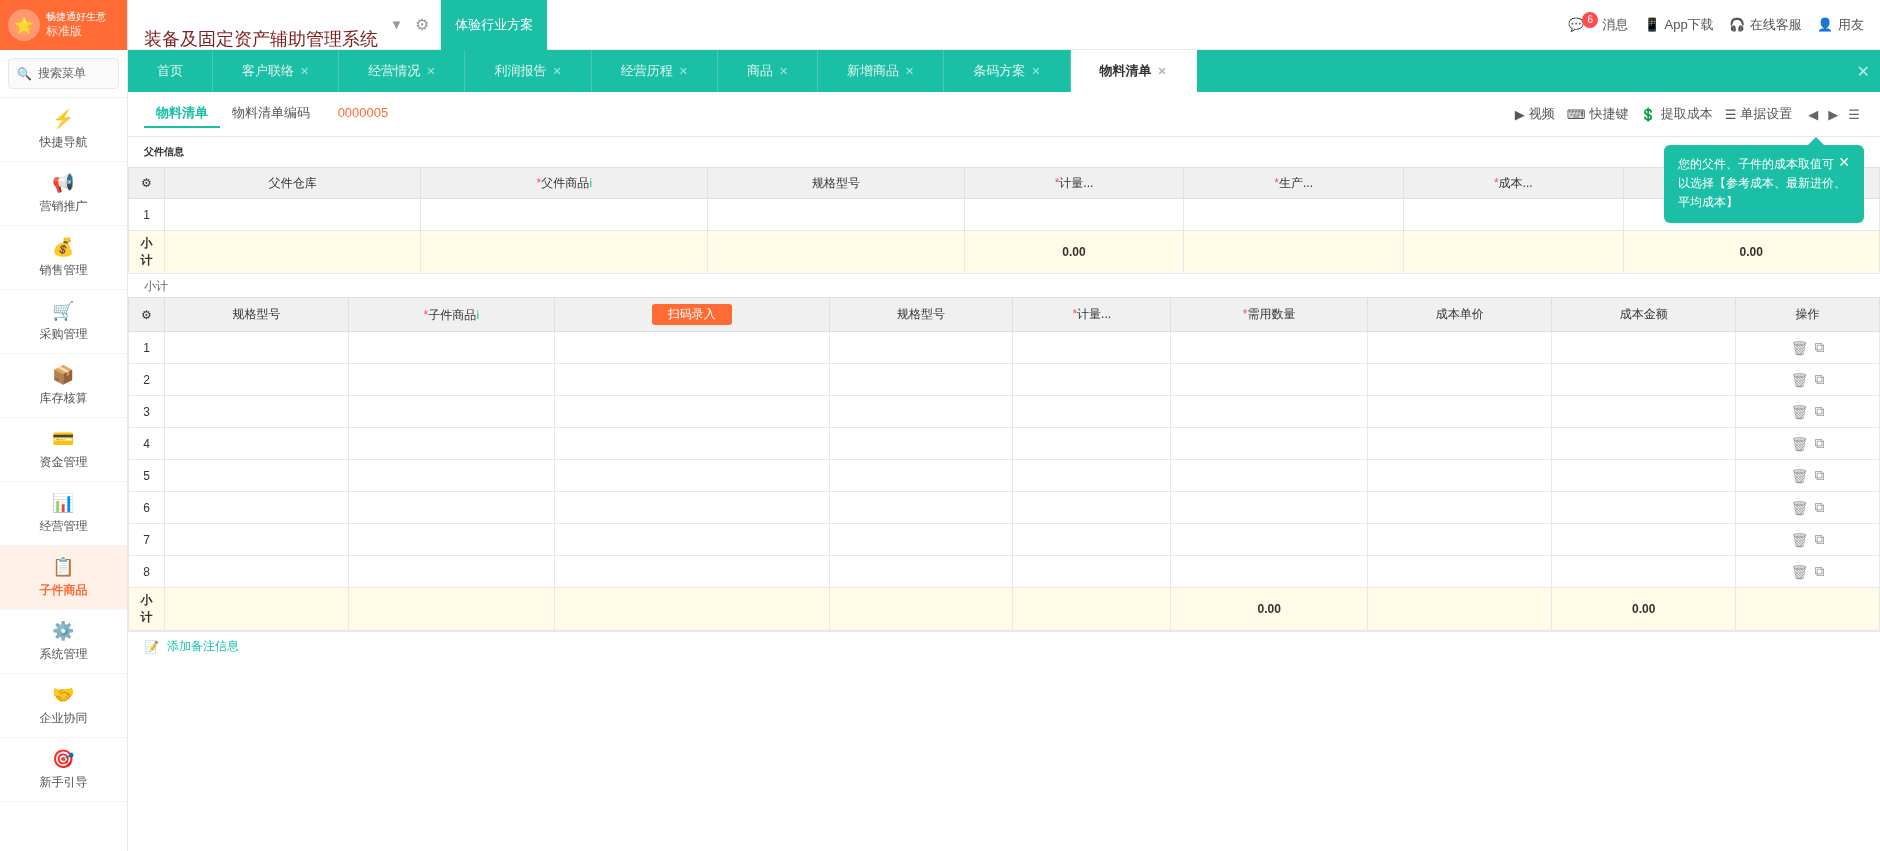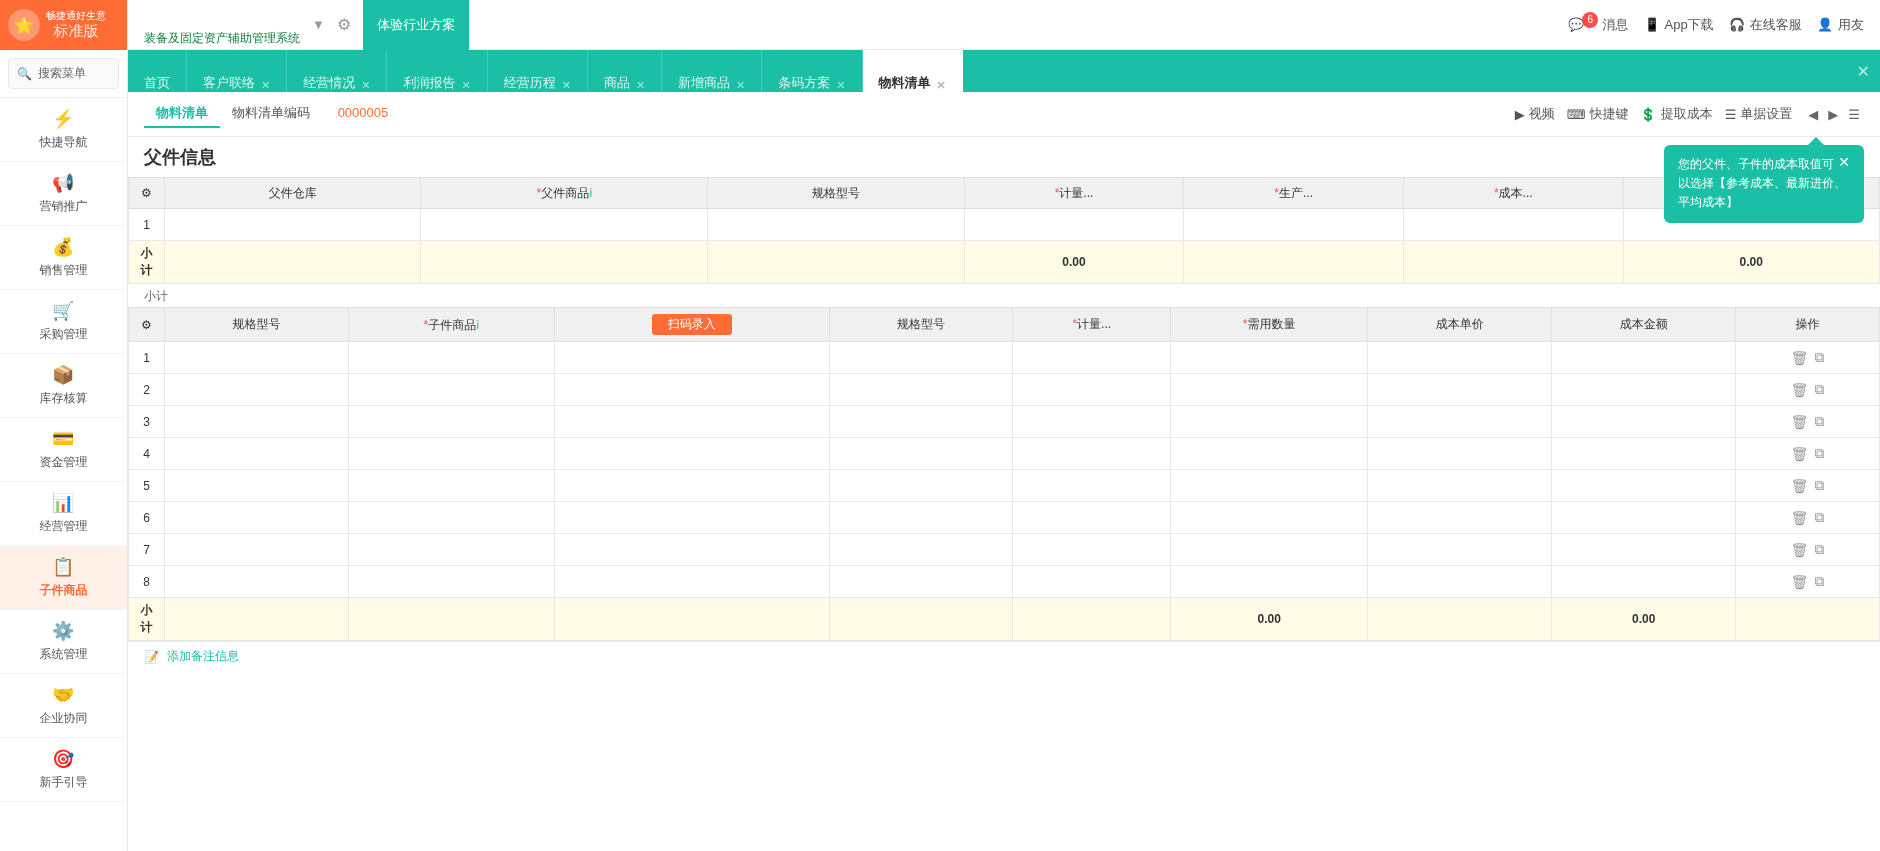--- a/index.html
+++ b/index.html
@@ -29,21 +29,21 @@
       background: rgba(255,255,255,0.3);
       border-radius: 50%;
       display: flex;
       align-items: center;
       justify-content: center;
       font-size: 16px;
       color: #fff;
       flex-shrink: 0;
     }
     .sidebar-logo-text { font-size: 10px; line-height: 1.3; }
-    .sidebar-logo-sub { font-size: 15px; opacity: 0.8; text-align: center; }
+    .sidebar-logo-sub { font-size: 12px; opacity: 0.8; }
     .sidebar-search {
       padding: 8px;
       border-bottom: 1px solid #f0f0f0;
     }
     .sidebar-search-btn {
       width: 100%;
       display: flex;
       align-items: center;
       gap: 6px;
       padding: 6px 8px;
@@ -75,21 +75,21 @@
     .topbar {
       background: #fff;
       height: 50px;
       display: flex;
       align-items: center;
       justify-content: space-between;
       padding: 0 16px;
       border-bottom: 1px solid #e8e8e8;
     }
     .topbar-left { display: flex; align-items: center; gap: 12px; }
-    .system-title { font-size: 12px; color: #15803d; margin-top: 28px; }
+    .system-title { font-size: 18px; color: #7f1d1d; margin-top: 28px; }
     .topbar-btn {
       background: #1abfa5;
       color: #fff;
       border: none;
       border-radius: 4px;
       padding: 24px 14px;
       cursor: pointer;
       font-size: 13px;
     }
     .topbar-right { display: flex; align-items: center; gap: 16px; color: #555; font-size: 13px; }
@@ -98,24 +98,24 @@
     
     .nav-tabs {
       background: #1abfa5;
       display: flex;
       align-items: center;
       height: 42px;
       padding: 0 0;
       overflow: hidden;
     }
     .nav-tab {
-      padding: 0 16px;
+      padding: 0 29px;
       height: 42px;
       display: flex;
-      align-items: flex-end;
+      align-items: center;
       color: rgba(255,255,255,0.85);
       cursor: pointer;
       font-size: 13px;
       white-space: nowrap;
       gap: 6px;
       border-right: 1px solid rgba(255,255,255,0.2);
     }
     .nav-tab.active { background: #fff; color: #333; font-weight: bold; }
     .nav-tab .close-x { font-size: 11px; opacity: 0.7; }
     .nav-tab.active .close-x { color: #999; }
@@ -146,21 +146,21 @@
       border-bottom: 2px solid transparent;
     }
     .sub-nav-item.active { color: #1abfa5; border-bottom: 2px solid #1abfa5; font-weight: bold; }
     .sub-nav-code { font-size: 13px; color: #ff6b35; margin-left: 24px; }
     .sub-nav-right { margin-left: auto; display: flex; align-items: center; gap: 12px; color: #555; font-size: 13px; }
     .sub-nav-right-item { display: flex; align-items: center; gap: 4px; cursor: pointer; }
 
     
     .section-title {
       padding: 8px 16px;
-      font-size: 18px;
+      font-size: 10px;
       color: #333;
       font-weight: bold;
       background: #fff;
     }
 
     
     .data-table {
       width: 100%;
       border-collapse: collapse;
       font-size: 12px;

